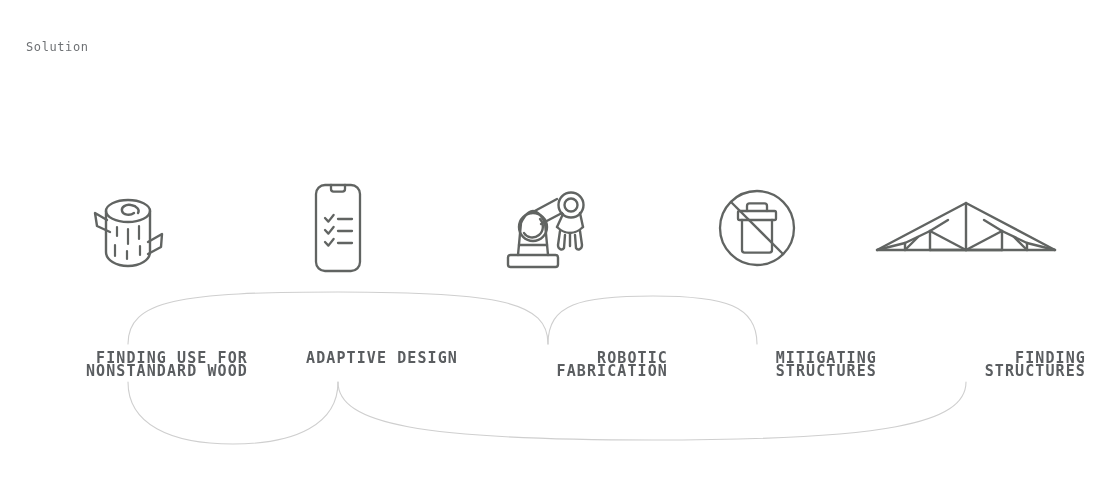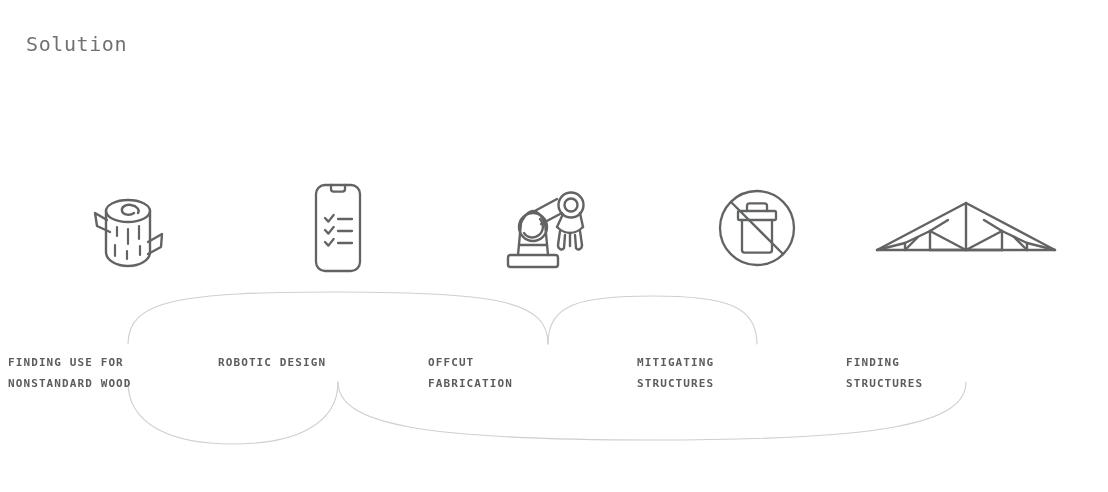--- a/index.html
+++ b/index.html
@@ -20,23 +20,23 @@
     position: absolute;
     left: 0; top: 0;
     width: 1108px;
     height: 492px;
     background: #ffffff;
   }
 
   #section-title {
     position: absolute;
     left: 26px;
-    top: 32px;
+    top: 40px;
     font-family: "DejaVu Sans Mono", "Liberation Mono", monospace;
-    font-size: 20px;
+    font-size: 12px;
     letter-spacing: 0.6px;
     color: #6e7174;
     white-space: nowrap;
   }
 
   
   #connectors {
     position: absolute;
     left: 0; top: 0;
     width: 1108px;
@@ -54,23 +54,23 @@
     align-items: center;
     justify-content: center;
   }
 
   
   .label-slot {
     position: absolute;
     top: 352px;
     width: 240px;
     margin-left: -120px;
-    text-align: left;
-    font-size: 11px;
-    line-height: 21px;
+    text-align: right;
+    font-size: 15px;
+    line-height: 13px;
     letter-spacing: 1.1px;
     font-weight: bold;
     color: #5a5d60;
     white-space: pre-line;
   }
 </style>
 </head>
 <body>
 
 <div id="slide">
@@ -195,23 +195,23 @@
       <path d="M 154 53 L 141 40"></path>
 
       <path d="M 57 34 L 75 23"></path>
       <path d="M 129 34 L 111 23"></path>
     </svg>
   </div>
 
   <div class="label-slot" style="left:128px">FINDING USE FOR
 NONSTANDARD WOOD</div>
 
-  <div class="label-slot" style="left:338px">ROBOTIC DESIGN</div>
-
-  <div class="label-slot" style="left:548px">OFFCUT
+  <div class="label-slot" style="left:338px">ADAPTIVE DESIGN</div>
+
+  <div class="label-slot" style="left:548px">ROBOTIC
 FABRICATION</div>
 
   <div class="label-slot" style="left:757px">MITIGATING
 STRUCTURES</div>
 
   <div class="label-slot" style="left:966px">FINDING
 STRUCTURES</div>
 
 </div>
 

